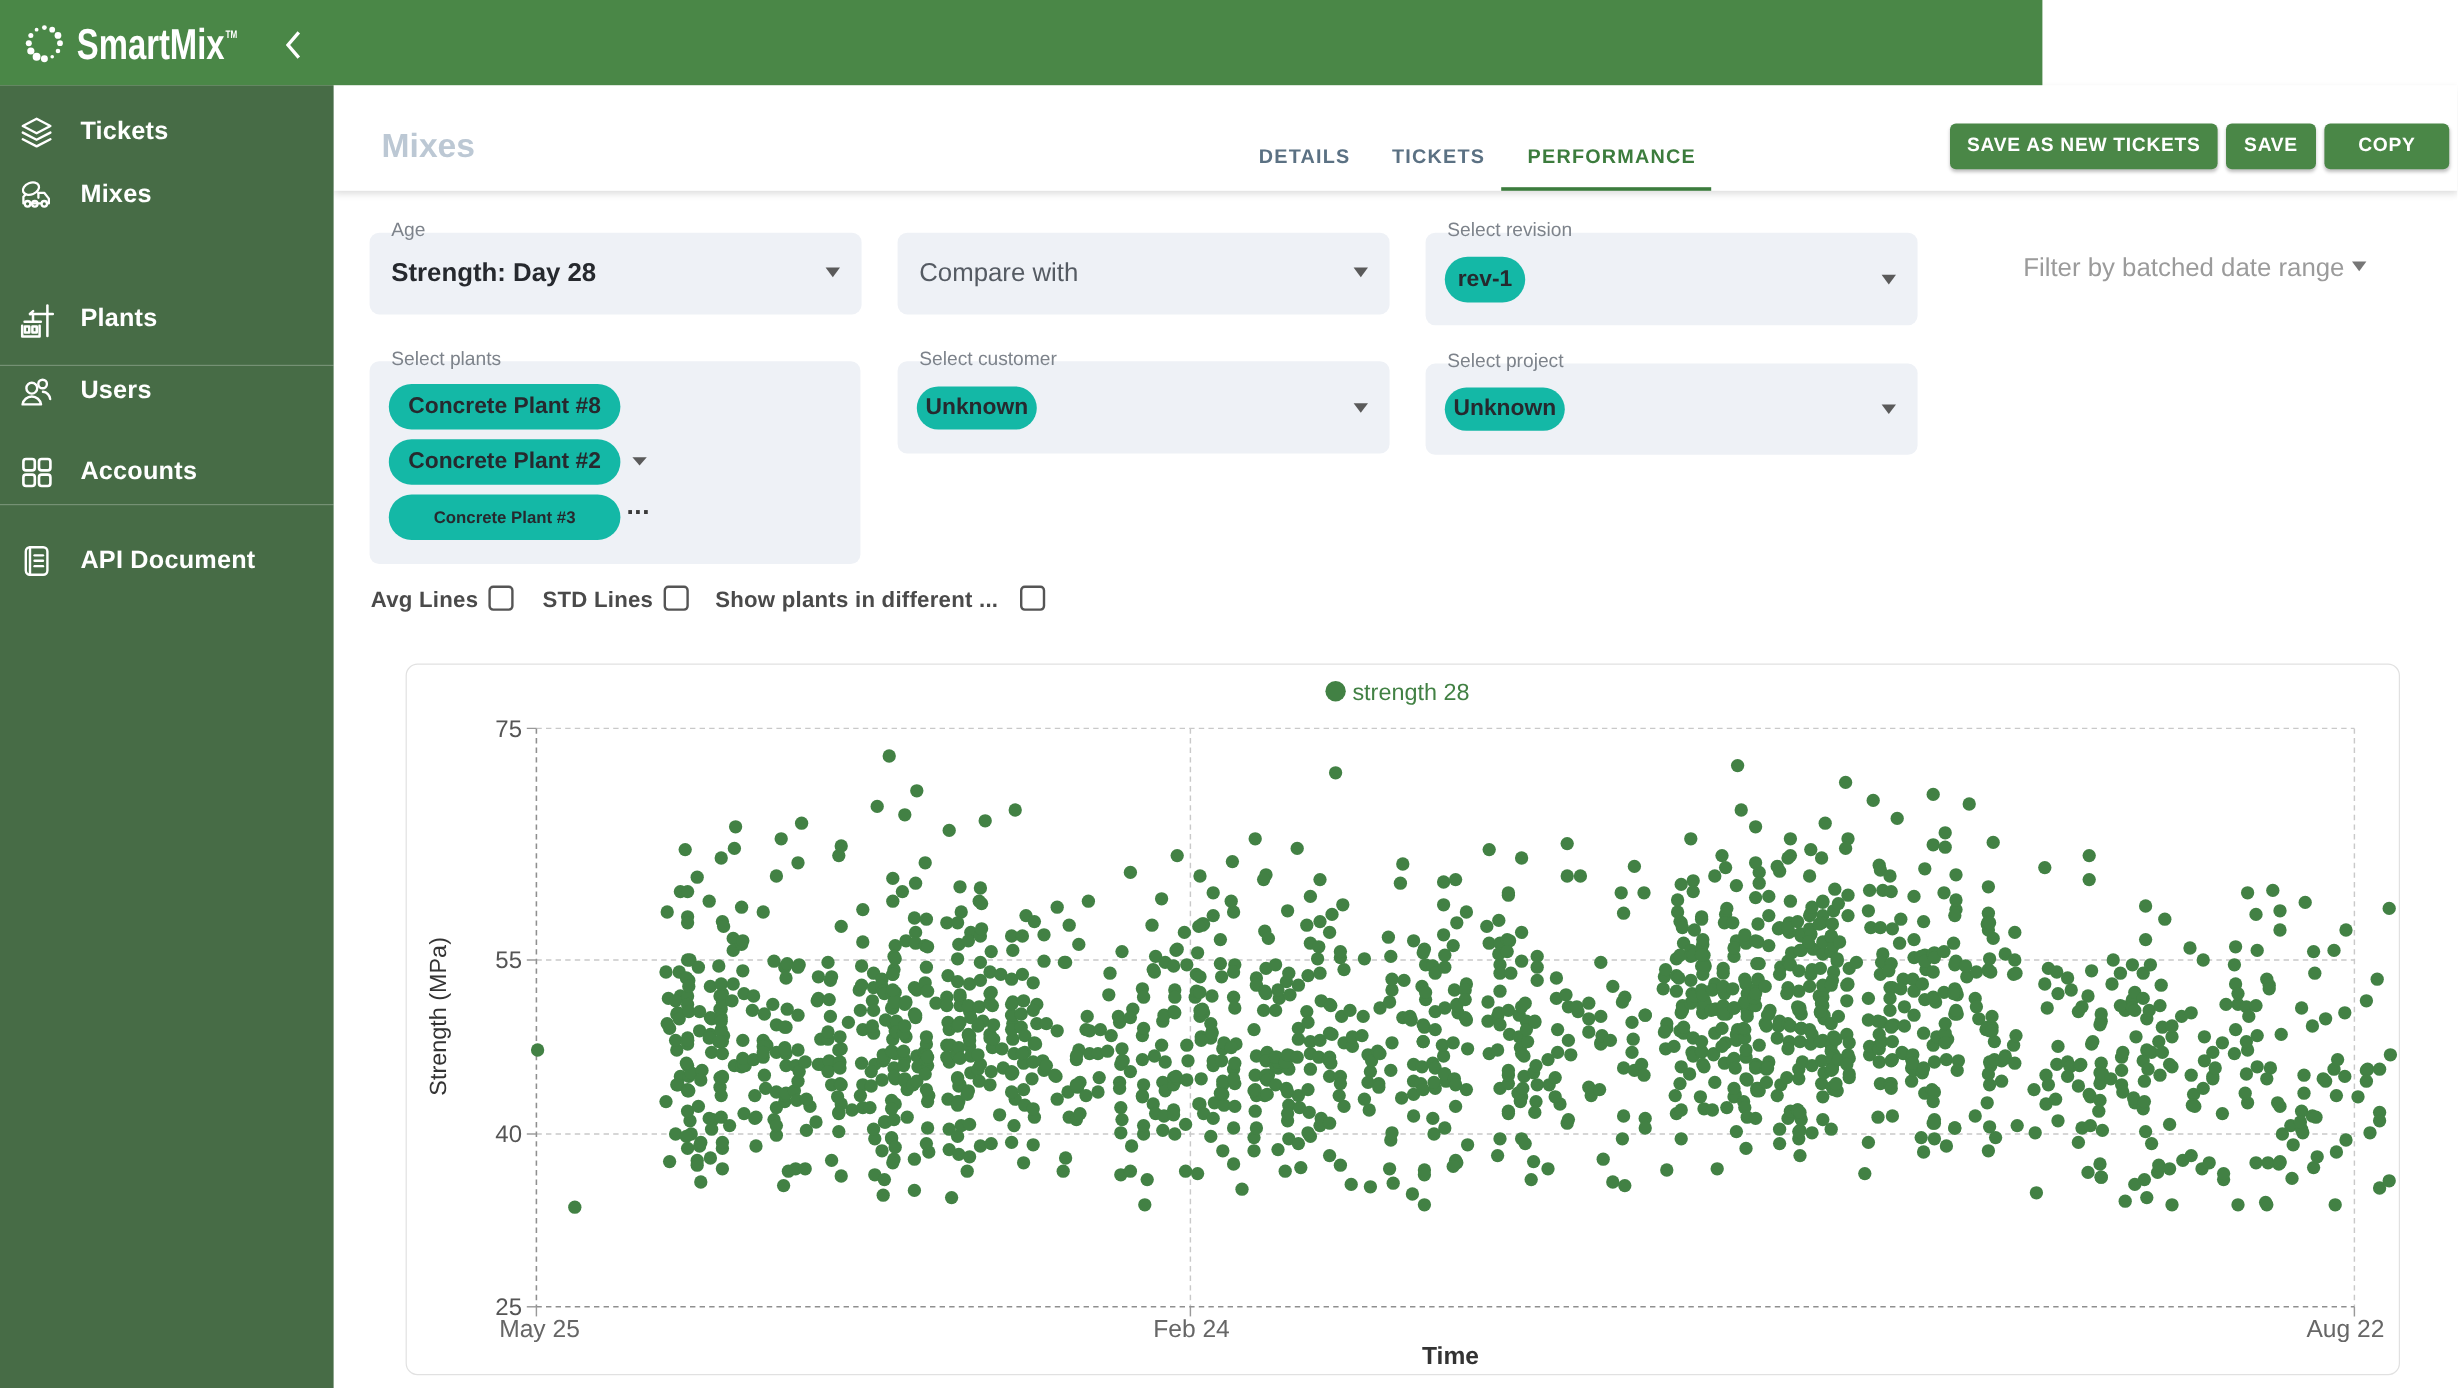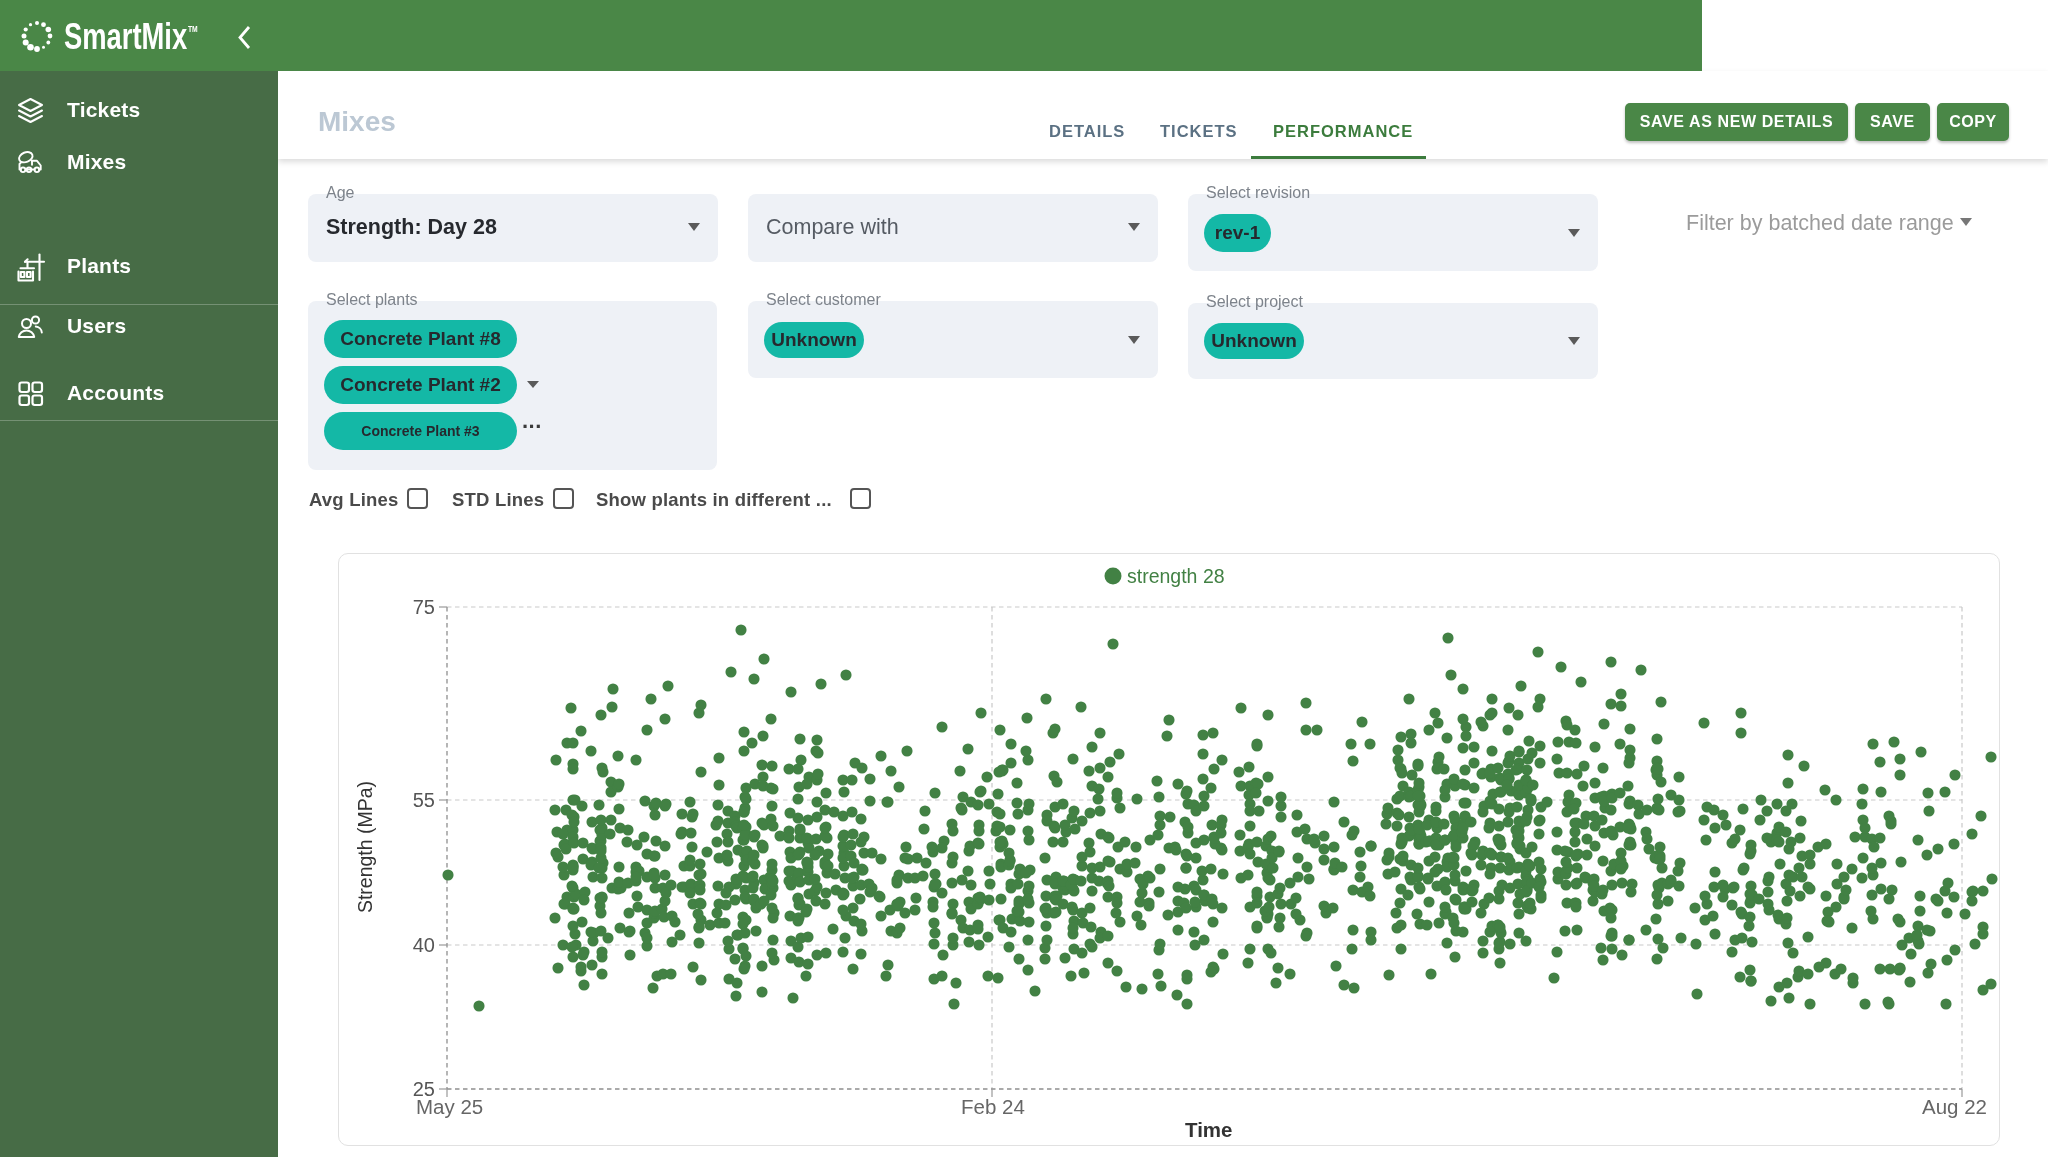--- a/index.html
+++ b/index.html
@@ -131,31 +131,41 @@
     <div class="nav-item" style="top:296px;">
       <svg width="29" height="29" viewBox="0 0 29 29" fill="none" stroke="#fff" stroke-width="2.2" stroke-linecap="round" stroke-linejoin="round">
         <rect x="3.5" y="3.5" width="9.5" height="9.5" rx="2.2"></rect>
         <rect x="16.5" y="3.5" width="9.5" height="9.5" rx="2.2"></rect>
         <rect x="3.5" y="16.5" width="9.5" height="9.5" rx="2.2"></rect>
         <rect x="16.5" y="16.5" width="9.5" height="9.5" rx="2.2"></rect>
       </svg>
       <span>Accounts</span>
     </div>
     <div class="nav-div" style="top:349px;"></div>
+    <div class="nav-item" style="top:370px;">
+      <svg width="29" height="29" viewBox="0 0 29 29" fill="none" stroke="#fff" stroke-width="2" stroke-linecap="round" stroke-linejoin="round">
+        <rect x="5.5" y="3" width="18" height="23" rx="3.5"></rect>
+        <path d="M9 3 V26"></path>
+        <path d="M12.8 9.8 h7"></path>
+        <path d="M12.8 14.3 h7"></path>
+        <path d="M12.8 18.8 h7"></path>
+      </svg>
+      <span>API Document</span>
+    </div>
   </div>
 
   <div id="header" class="abs">
     <div id="title" class="abs">Mixes</div>
     <div class="tab abs" style="left:771px;">DETAILS</div>
     <div class="tab abs" style="left:882px;">TICKETS</div>
     <div class="tab abs" style="left:995px; color:#3c7c3d;">PERFORMANCE</div>
     <div id="tab-underline" class="abs"></div>
-    <div class="btn abs" style="left:1347px; width:223px;">SAVE AS NEW DETAILS</div>
+    <div class="btn abs" style="left:1347px; width:223px;">SAVE AS NEW TICKETS</div>
     <div class="btn abs" style="left:1577px; width:75px;">SAVE</div>
-    <div class="btn abs" style="left:1659px; width:72px;">COPY</div>
+    <div class="btn abs" style="left:1659px; width:104px;">COPY</div>
   </div>
 
   <div class="fbox abs" style="left:308px; top:194px; width:410px; height:68px;"></div>
   <div class="flabel abs" style="left:326px; top:184px;">Age</div>
   <div class="fvalue abs" style="left:326px; top:215px;">Strength: Day 28</div>
   <div class="caret abs" style="left:688px; top:223px;"></div>
 
   <div class="fbox abs" style="left:748px; top:194px; width:410px; height:68px;"></div>
   <div class="fplaceholder abs" style="left:766px; top:215px;">Compare with</div>
   <div class="caret abs" style="left:1128px; top:223px;"></div>

